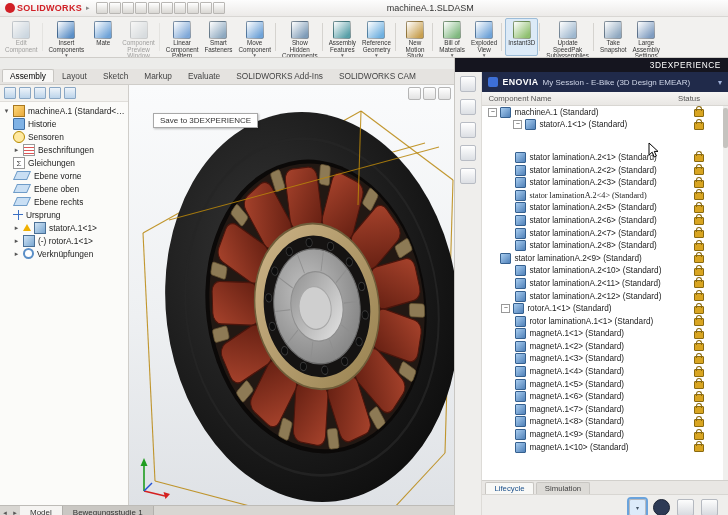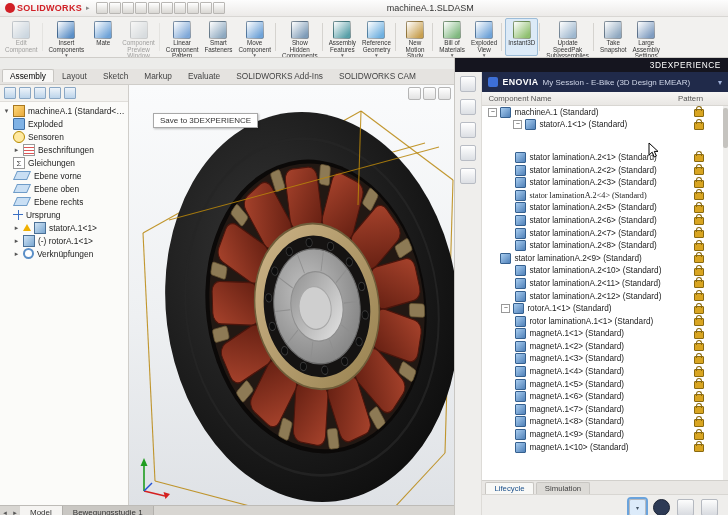--- a/index.html
+++ b/index.html
@@ -327,21 +327,21 @@
             <div class="trow">
               <span class="exp open"></span>
               <span class="ti ti-assembly"></span>
               <span class="tlab">machineA.1 (Standard&lt;Anzeigestatus-1&gt;</span>
             </div>
             <div>
 
                 <div class="trow child">
 
                   <span class="ti ti-history"></span>
-                  <span class="tlab">Exploded</span>
+                  <span class="tlab">Historie</span>
                 </div>
 
                 <div class="trow child">
 
                   <span class="ti ti-sensors"></span>
                   <span class="tlab">Sensoren</span>
                 </div>
 
                 <div class="trow child">
                   <span class="exp closed"></span>
@@ -652,21 +652,21 @@
           </div>
         <div class="rp-main">
           <div class="enovia">
             <span class="enovia-logo"></span>
             <span class="brand">ENOVIA</span>
             <span class="session">My Session - E-Bike (3D Design EMEAR)</span>
             <span class="chev">▾</span>
           </div>
           <div class="rp-cols">
             <span class="cname">Component Name</span>
-            <span class="cstatus">Pattern</span>
+            <span class="cstatus">Status</span>
           </div>
           <div class="rp-tree">
             <div>
 
                 <div class="rrow" style="padding-left: 6px;">
                   <span class="expbox"></span>
                   <span class="cube"></span>
                   <span class="rlab">machineA.1 (Standard)</span>
                   <span class="lock"></span>
                 </div>

